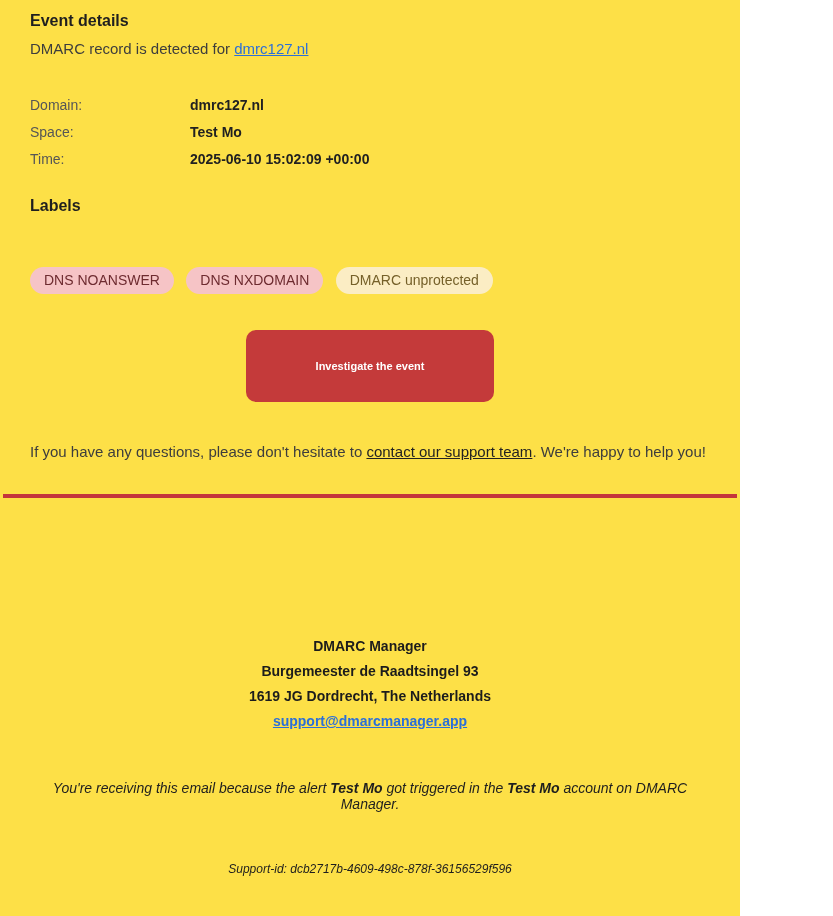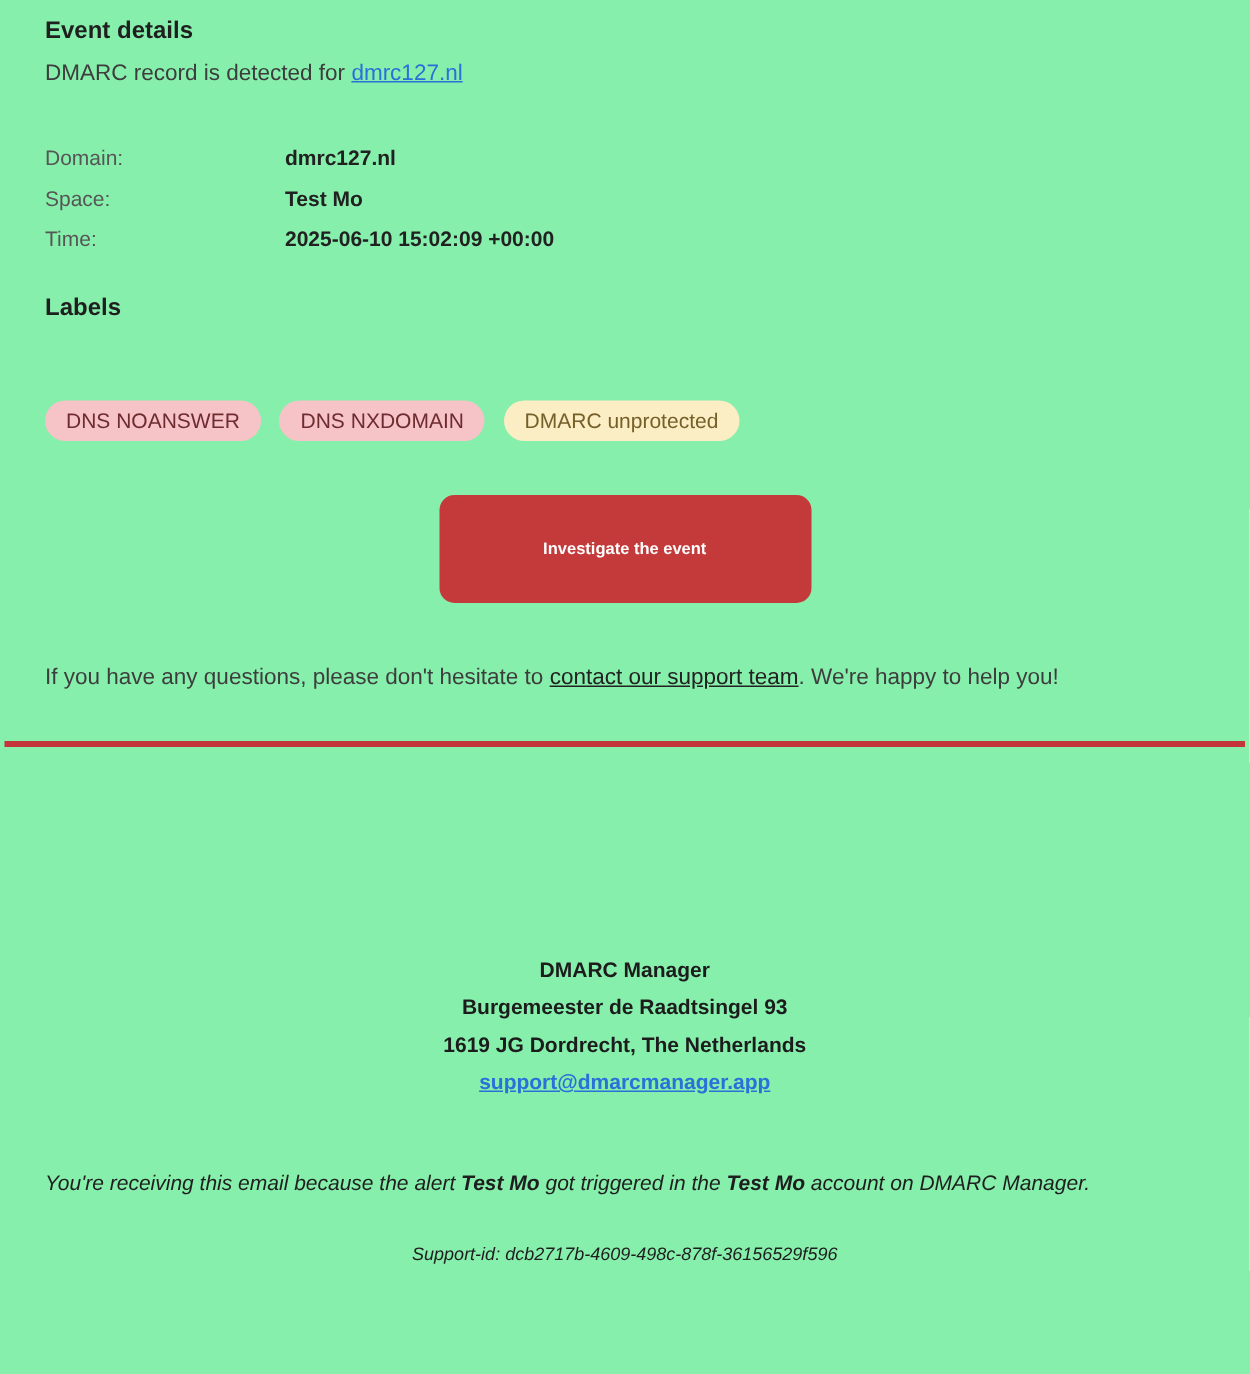--- a/index.html
+++ b/index.html
@@ -4,23 +4,23 @@
 <style>
   * { box-sizing: border-box; }
   html, body {
     margin: 0;
     padding: 0;
     background: #ffffff;
     width: 833px;
     font-family: "Liberation Sans", "DejaVu Sans", sans-serif;
   }
   .email {
-    width: 833px;
+    width: 740px;
     min-height: 916px;
-    background: #86efac;
+    background: #fde047;
   }
   .content {
     padding: 10px 30px 0 30px;
   }
   .section-heading {
     font-size: 16px;
     font-weight: bold;
     color: #1f1f1f;
     margin: 0;
     padding: 0;
@@ -132,30 +132,31 @@
     margin: 0;
   }
   a.email-link {
     color: #2b6fd9;
     font-weight: bold;
     text-decoration: underline;
     cursor: pointer;
   }
   .notice {
     margin-top: 46px;
+    text-align: center;
     font-size: 14px;
     font-style: italic;
     color: #1e1e1e;
     padding: 0 30px;
   }
   .notice .b {
     font-weight: bold;
   }
   .support-id {
-    margin-top: 33px;
+    margin-top: 50px;
     text-align: center;
     font-size: 12px;
     font-style: italic;
     color: #1e1e1e;
     padding-bottom: 12px;
   }
 </style>
 </head>
 <body>
 

